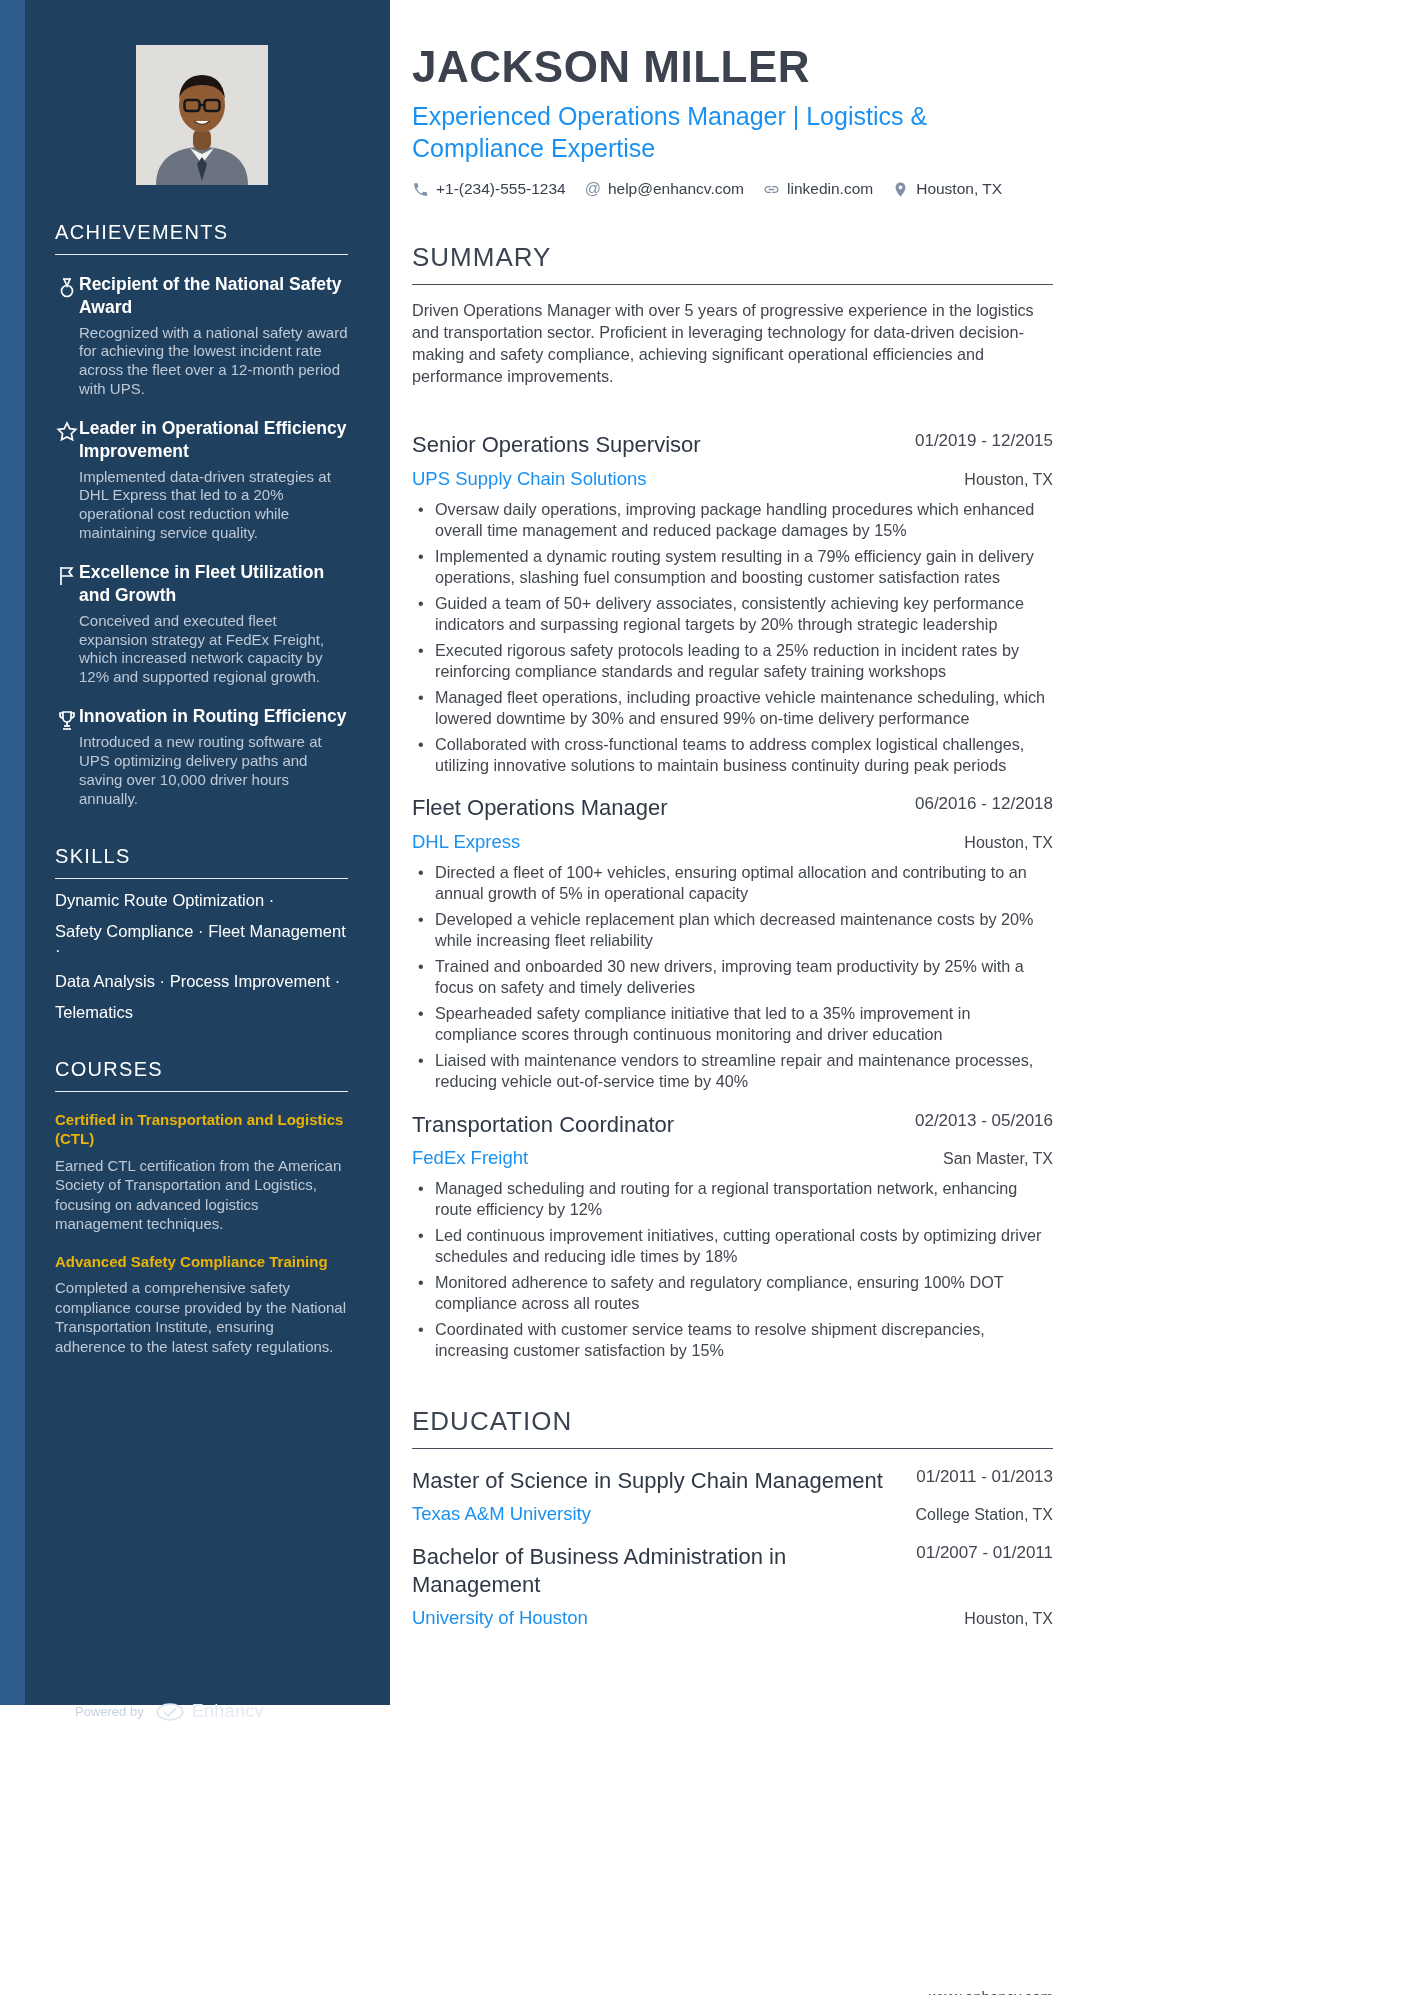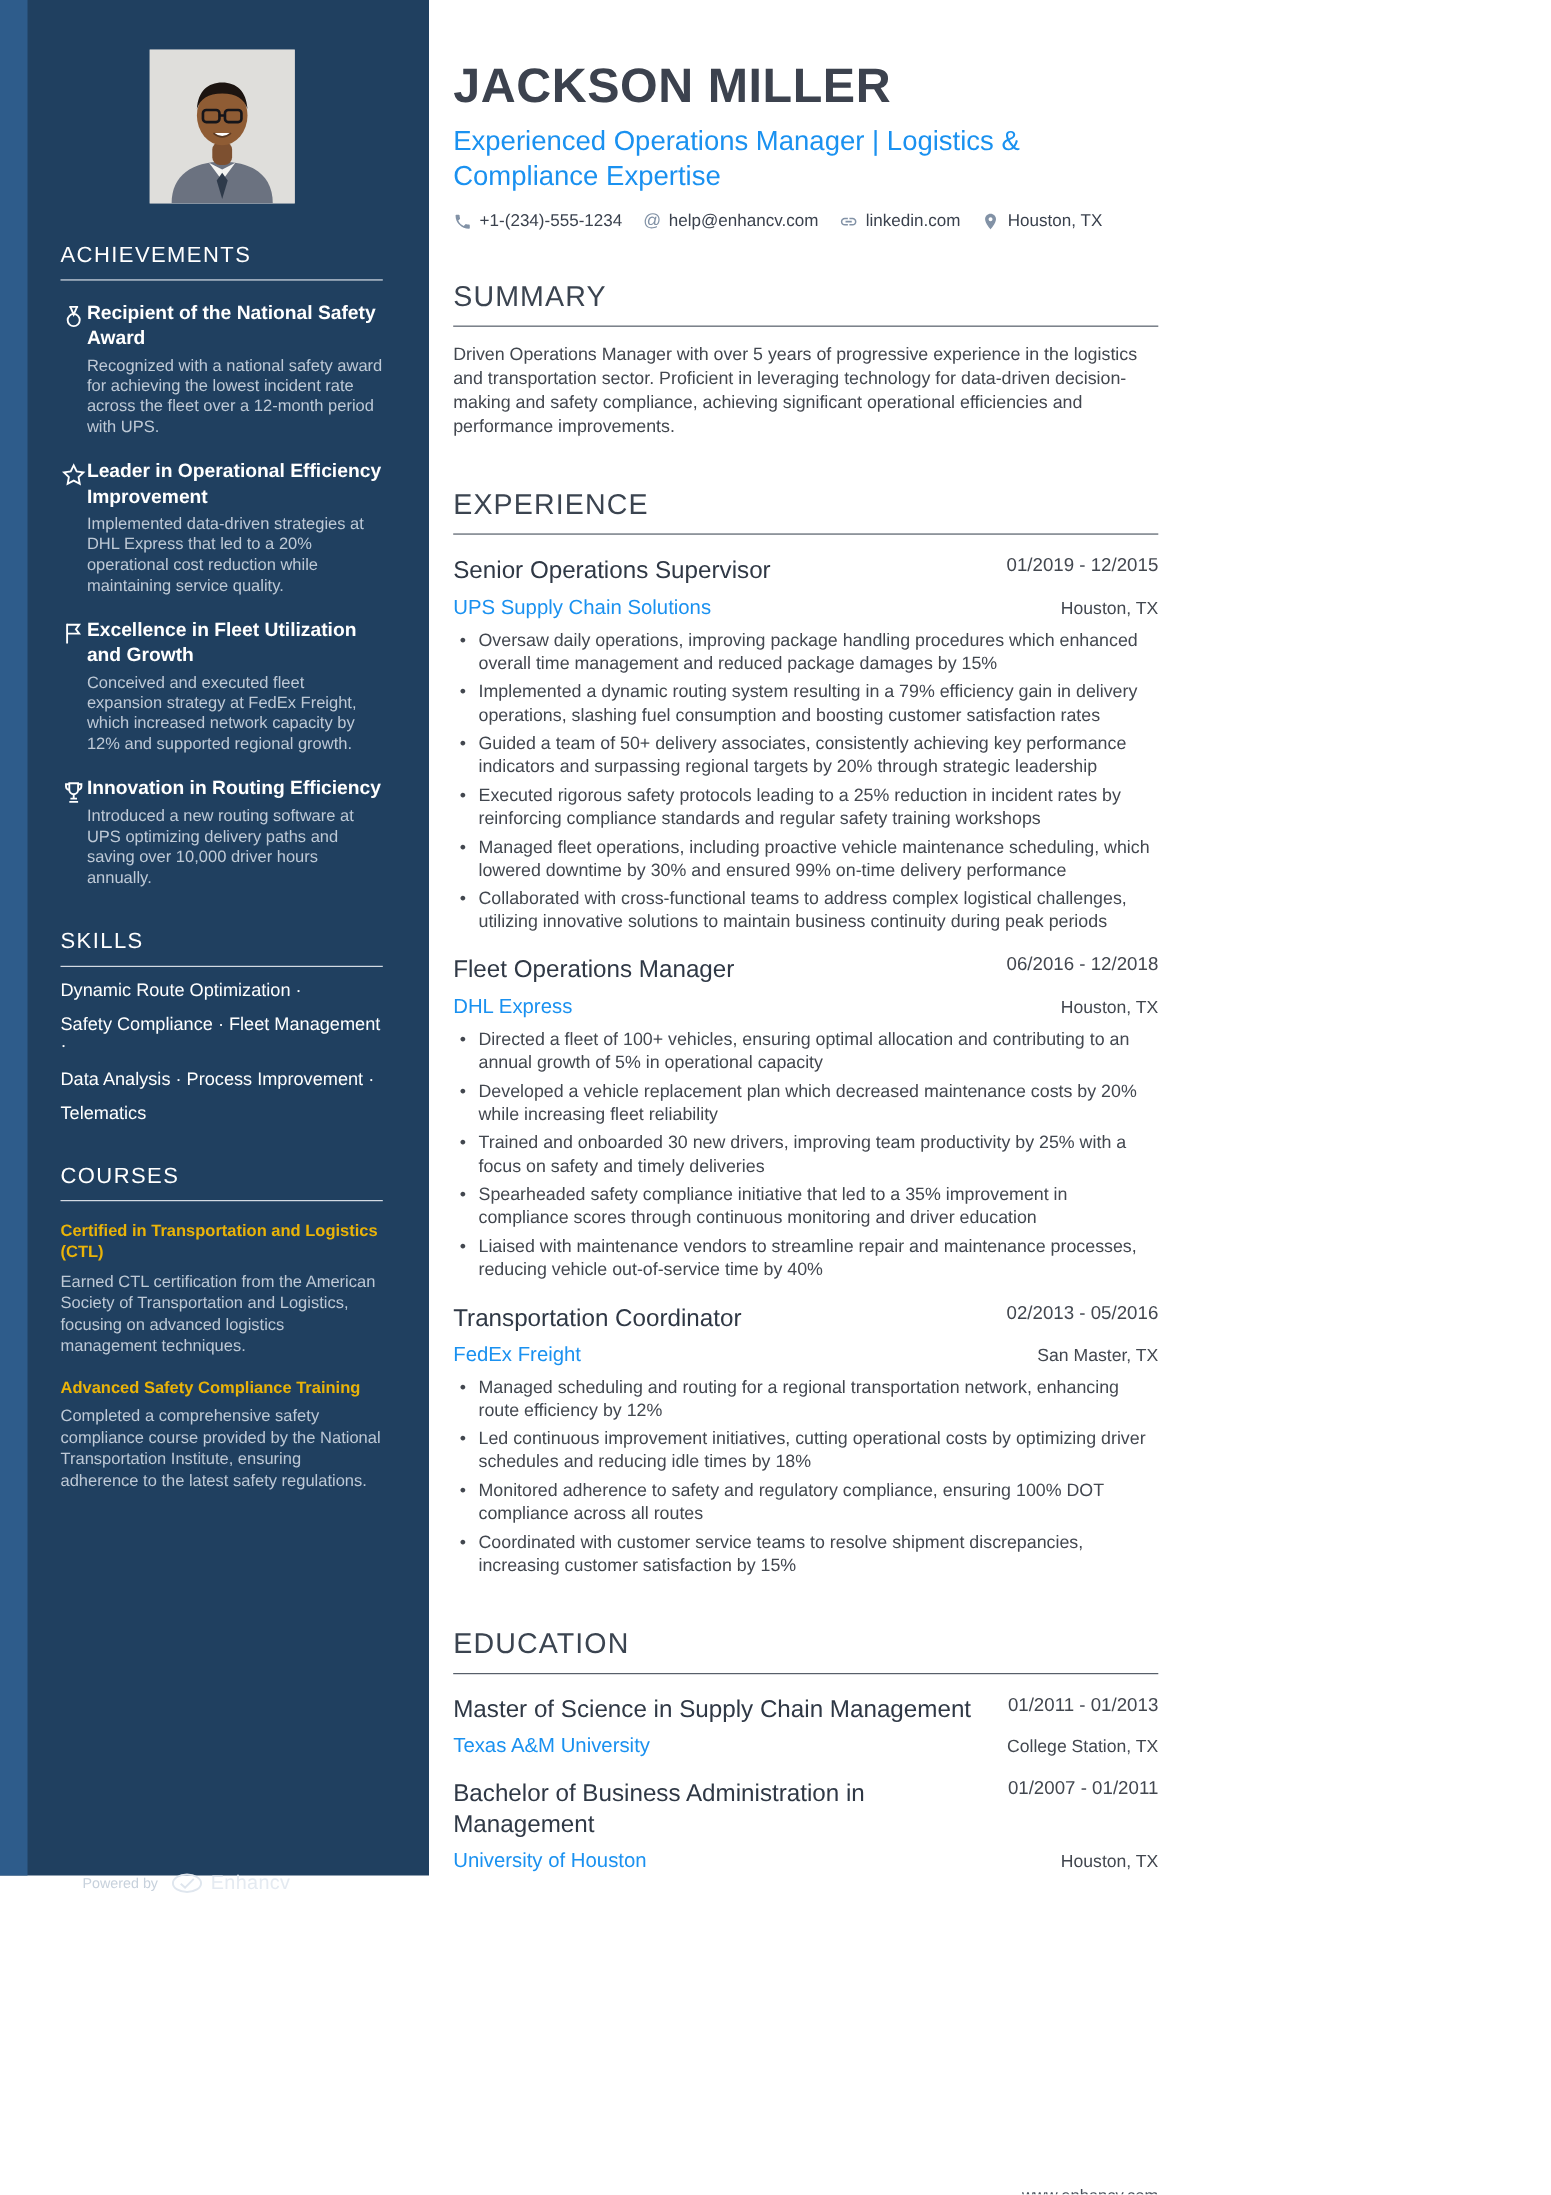--- a/index.html
+++ b/index.html
@@ -21,21 +21,21 @@
   .skill-line { margin-top:12px; font-size:16.5px; color:#ffffff; }
   .course { margin-top:18px; }
   .course-title { font-size:15px; color:#eab308; line-height:1.3; font-weight:700; }
   .course-desc { margin-top:7px; font-size:15px; line-height:1.3; color:#bec9d6; }
   .powered { position:absolute; left:75px; bottom:28px; display:flex; align-items:center; gap:11px; }
   .powered-label { font-size:13px; color:#c7d1dc; }
   .powered-logo { display:flex; align-items:center; gap:7px; }
   .powered-brand { font-size:18px; color:#e4eaf1; letter-spacing:.3px; }
 
   
-  .main { position:absolute; left:412px; top:12px; width:641px; color:#42474f; }
+  .main { position:absolute; left:412px; top:0; width:641px; color:#42474f; }
   .name { margin-top:42px; font-size:44px; font-weight:700; color:#3c424e; letter-spacing:.5px; }
   .headline { margin-top:8px; font-size:25px; line-height:1.28; color:#1a91f0; font-weight:500; }
   .contacts { margin-top:16px; display:flex; align-items:center; gap:19px; font-size:15.5px; color:#3a414d; white-space:nowrap; }
   .contact-item { display:flex; align-items:center; gap:7px; }
   .contact-icon { color:#8292a6; display:inline-flex; align-items:center; font-size:16px; }
   .contact-icon svg { width:17px; height:17px; display:block; }
   .section { margin-top:44px; }
   .section-heading { font-size:26px; font-weight:500; letter-spacing:1px; color:#3b4450; padding-bottom:11px; border-bottom:1.5px solid #454e5a; }
   .summary-text { margin-top:14px; font-size:16.2px; line-height:1.36; }
   .job, .edu { margin-top:18px; }
@@ -201,21 +201,20 @@
         <span>Houston, TX</span>
       </span>
     </div>
 
     <section class="section">
       <h2 class="section-heading">SUMMARY</h2>
       <p class="summary-text">Driven Operations Manager with over 5 years of progressive experience in the logistics and transportation sector. Proficient in leveraging technology for data-driven decision-making and safety compliance, achieving significant operational efficiencies and performance improvements.</p>
     </section>
 
     <section class="section">
-      <h2 class="section-heading">EXPERIENCE</h2>
 
       <div class="job">
         <div class="row">
           <div class="job-title">Senior Operations Supervisor</div>
           <div class="dates">01/2019 - 12/2015</div>
         </div>
         <div class="company-row">
           <div class="company">UPS Supply Chain Solutions</div>
           <div class="location">Houston, TX</div>
         </div>

